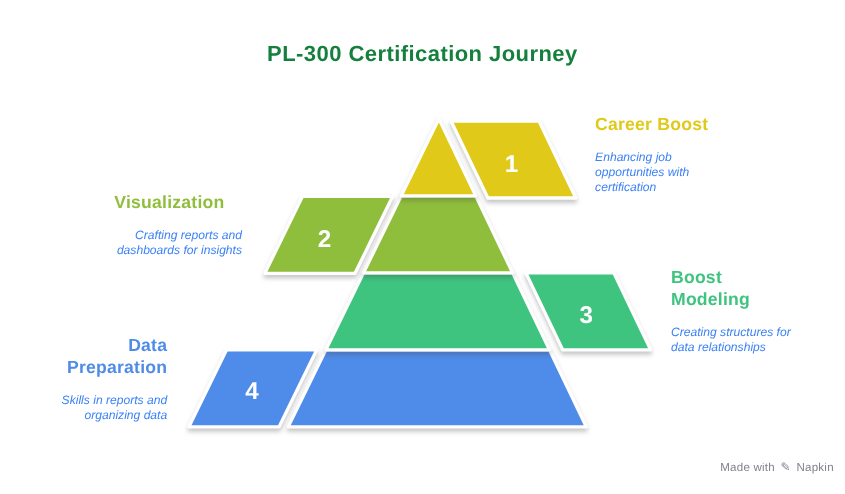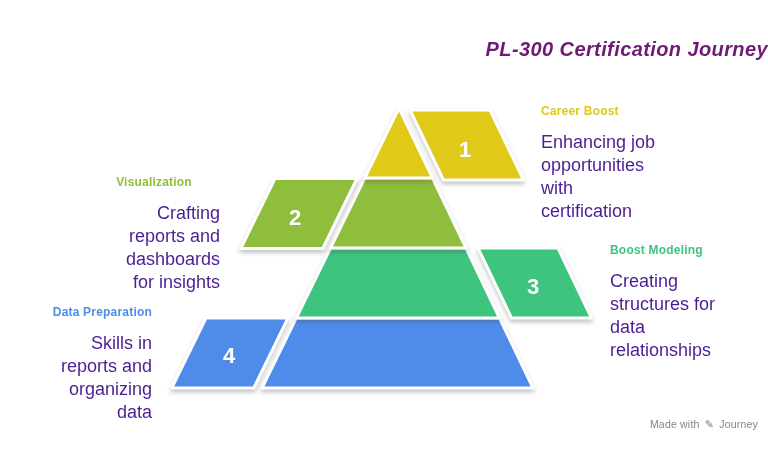--- a/index.html
+++ b/index.html
@@ -5,44 +5,44 @@
   html,body{margin:0;padding:0;background:#fff;}
   .canvas{
     position:relative;
     width:768px;height:449px;
     background:#ffffff;
     font-family:"Liberation Sans", sans-serif;
     overflow:hidden;
   }
   .title{
     position:absolute;left:0;right:0;top:38px;
-    text-align:right;
+    text-align:center;
     font-size:20px;font-weight:700;
-    color:#701a75;letter-spacing:.4px;font-style:italic;
+    color:#15803d;letter-spacing:.4px;
   }
   svg.pyramid{position:absolute;left:0;top:0;width:768px;height:449px;}
   svg.pyramid polygon{
     stroke:#ffffff;stroke-width:3;stroke-linejoin:round;
     filter:drop-shadow(0 3px 2px rgba(70,70,70,.30));
   }
   svg.pyramid text{
     fill:#ffffff;font-family:"Liberation Sans",sans-serif;
     font-size:22px;font-weight:700;
     text-anchor:middle;dominant-baseline:central;
     paint-order:stroke;
   }
   .label{position:absolute;}
   .label .h{
-    font-size:12px;font-weight:700;line-height:1.25;
+    font-size:16px;font-weight:700;line-height:1.25;
     letter-spacing:.2px;
   }
   .label .d{
     margin-top:12px;
-    font-size:18px;line-height:1.28;
-    color:#4c1d95;font-weight:400;
+    font-size:11px;line-height:1.28;
+    color:#3b82f6;font-weight:400;font-style:italic;
   }
   .align-right{text-align:right;}
   .align-left{text-align:left;}
   .lbl-career{left:541px;top:104px;width:116px;}
   .lbl-visual{left:88px;top:175px;width:132px;}
   .lbl-visual .d{padding-left:16px;}
   .lbl-model{left:610px;top:243px;width:118px;}
   .lbl-prep{left:30px;top:305px;width:122px;}
   .lbl-prep .d{padding-left:2px;}
   .watermark{
@@ -96,16 +96,16 @@
   </div>
 
   <div class="label lbl-prep align-right">
     <div class="h" style="color: rgb(79, 139, 232);">Data Preparation</div>
     <div class="d">Skills in reports and organizing data</div>
   </div>
 
   <div class="watermark">
     <span>Made with</span>
     <span class="pen">✎</span>
-    <span>Journey</span>
+    <span>Napkin</span>
   </div>
 
 </div>
 
 </body></html>

